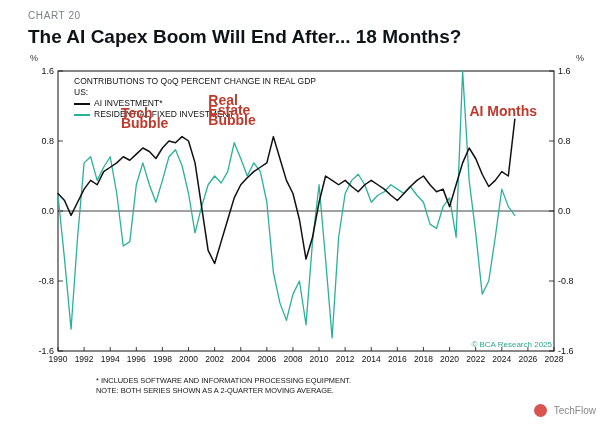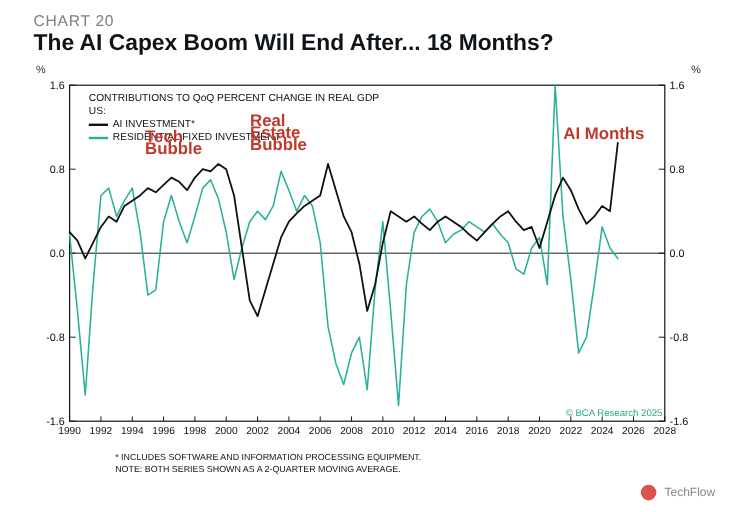--- a/index.html
+++ b/index.html
@@ -3,21 +3,21 @@
 <meta charset="utf-8">
 <style>
   html,body{margin:0;padding:0;}
   body{
     width:612px;height:427px;background:#ffffff;
     font-family:"Liberation Sans", sans-serif;
     color:#1a1a1a;overflow:hidden;position:relative;
   }
   .chart-label{
     position:absolute;left:28px;top:10px;
-    font-size:13px;letter-spacing:.6px;color:#7a7f83;
+    font-size:10px;letter-spacing:.6px;color:#7a7f83;
   }
   .title{
     position:absolute;left:28px;top:26px;
     font-size:19px;font-weight:bold;color:#0f1419;
   }
   .plot-wrap{position:absolute;left:28px;top:63px;width:556px;height:310px;}
   .axis-unit-left{position:absolute;left:30px;top:53px;font-size:9px;color:#333;}
   .axis-unit-right{position:absolute;right:28px;top:53px;font-size:9px;color:#333;}
   svg{display:block;}
   .legend{

